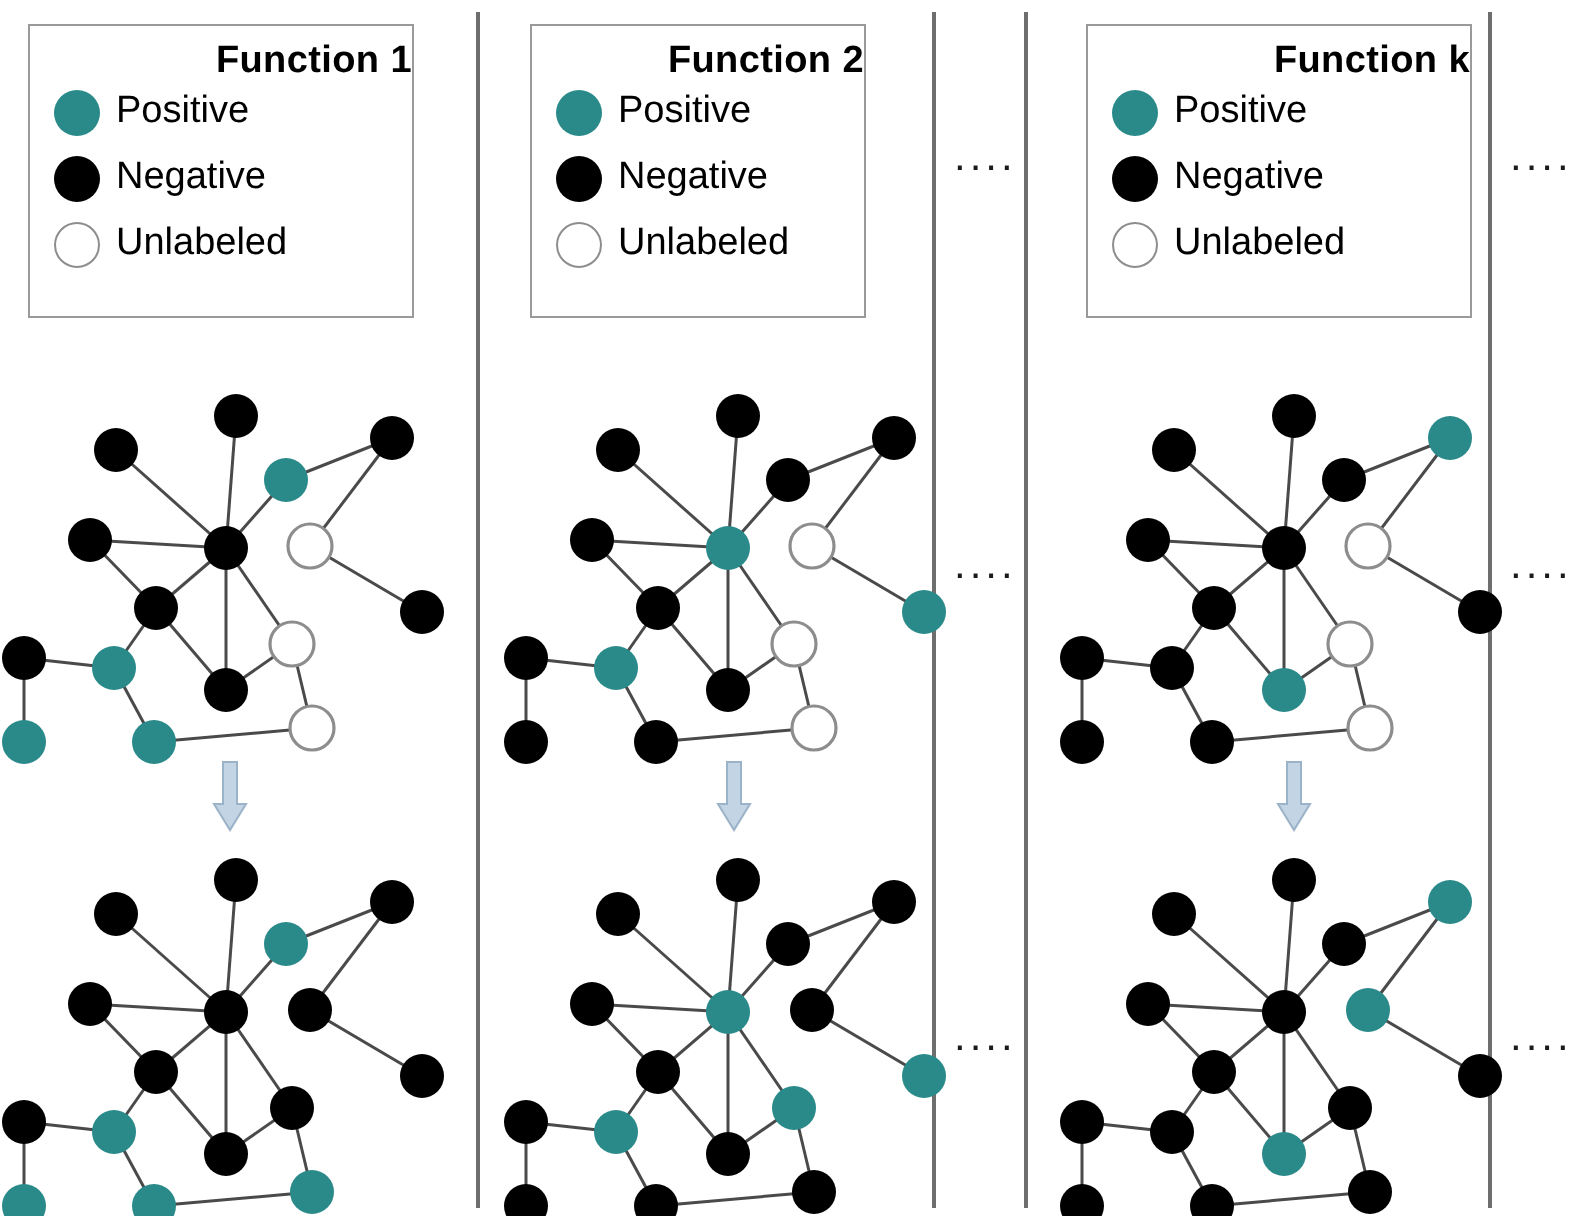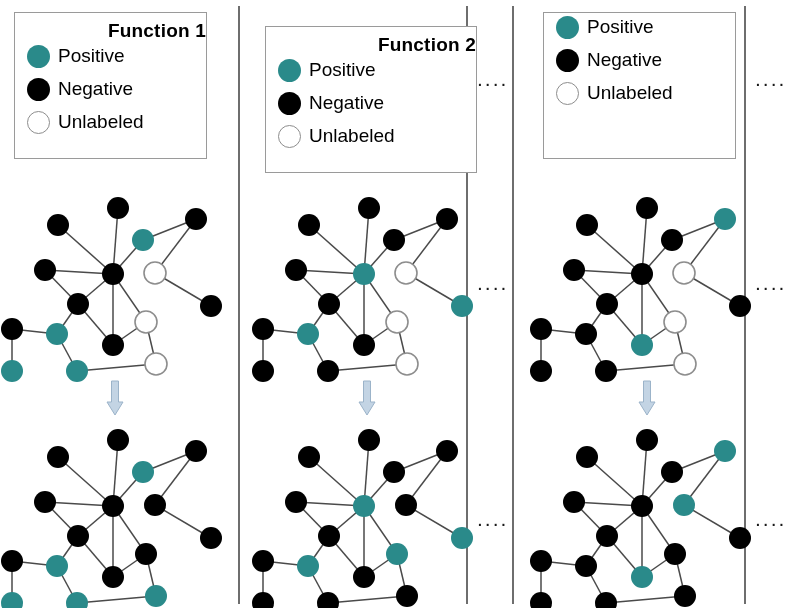--- a/index.html
+++ b/index.html
@@ -159,21 +159,21 @@
       <circle cx="211" cy="114" r="11" fill="#000000"></circle>
       <circle cx="78" cy="112" r="11" fill="#000000"></circle>
       <circle cx="146" cy="130" r="11" fill="#000000"></circle>
       <circle cx="113" cy="153" r="11" fill="#000000"></circle>
       <circle cx="57" cy="142" r="11" fill="#2a8a8a"></circle>
       <circle cx="12" cy="137" r="11" fill="#000000"></circle>
       <circle cx="12" cy="179" r="11" fill="#2a8a8a"></circle>
       <circle cx="77" cy="179" r="11" fill="#2a8a8a"></circle>
       <circle cx="156" cy="172" r="11" fill="#2a8a8a"></circle>
     </svg>
-    <div class="legend-box" style="left: 265px; top: 26px; width: 212px; height: 147px; border-color: rgb(154, 154, 154);">
+    <div class="legend-box" style="left: 265px; top: 12px; width: 168px; height: 147px; border-color: rgb(154, 154, 154);">
       <div class="legend-title">Function 2</div>
       <div class="legend-row">
         <span class="legend-dot pos"></span>
         <span class="legend-label">Positive</span>
       </div>
       <div class="legend-row">
         <span class="legend-dot neg"></span>
         <span class="legend-label">Negative</span>
       </div>
       <div class="legend-row">
@@ -249,20 +249,21 @@
       <circle cx="78" cy="112" r="11" fill="#000000"></circle>
       <circle cx="146" cy="130" r="11" fill="#2a8a8a"></circle>
       <circle cx="113" cy="153" r="11" fill="#000000"></circle>
       <circle cx="57" cy="142" r="11" fill="#2a8a8a"></circle>
       <circle cx="12" cy="137" r="11" fill="#000000"></circle>
       <circle cx="12" cy="179" r="11" fill="#000000"></circle>
       <circle cx="77" cy="179" r="11" fill="#000000"></circle>
       <circle cx="156" cy="172" r="11" fill="#000000"></circle>
     </svg>
     <div class="legend-box" style="left: 543px; top: 12px; width: 193px; height: 147px; border-color: rgb(154, 154, 154);">
+      <div class="legend-title">Function k</div>
       <div class="legend-row">
         <span class="legend-dot pos"></span>
         <span class="legend-label">Positive</span>
       </div>
       <div class="legend-row">
         <span class="legend-dot neg"></span>
         <span class="legend-label">Negative</span>
       </div>
       <div class="legend-row">
         <span class="legend-dot unl"></span>

